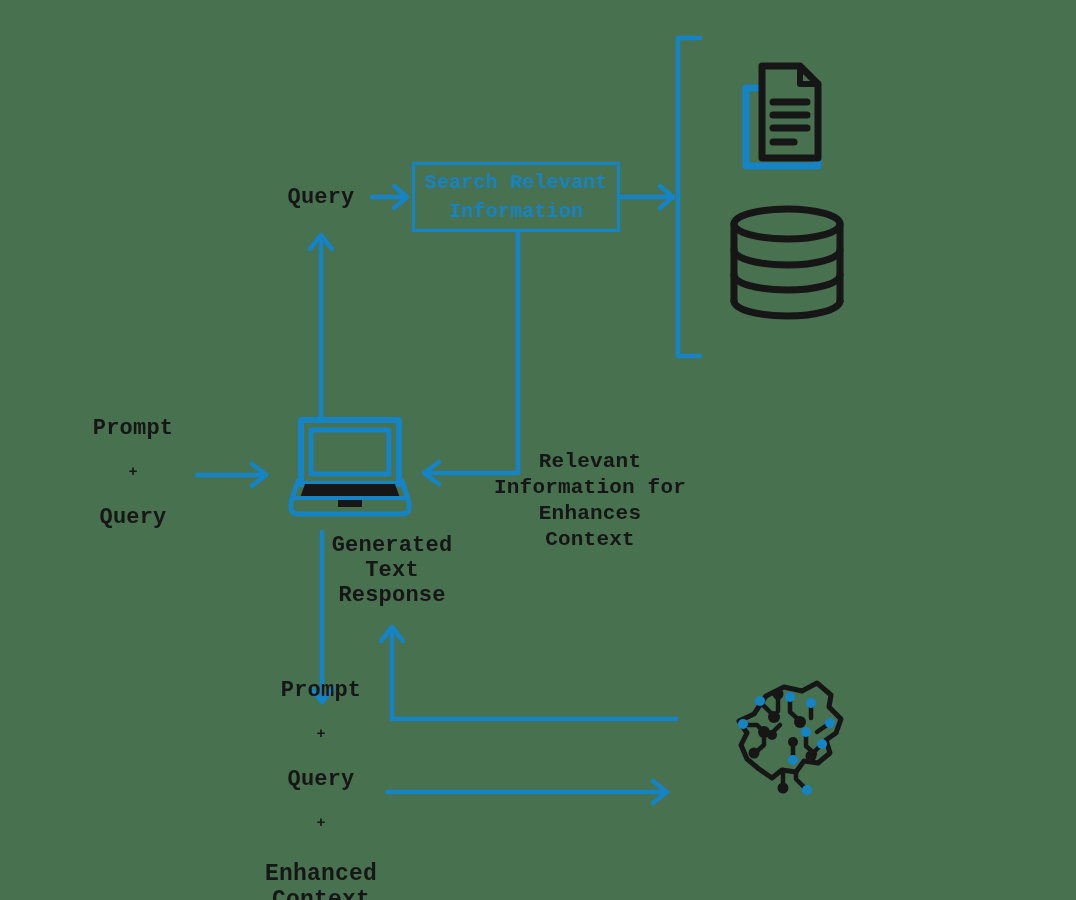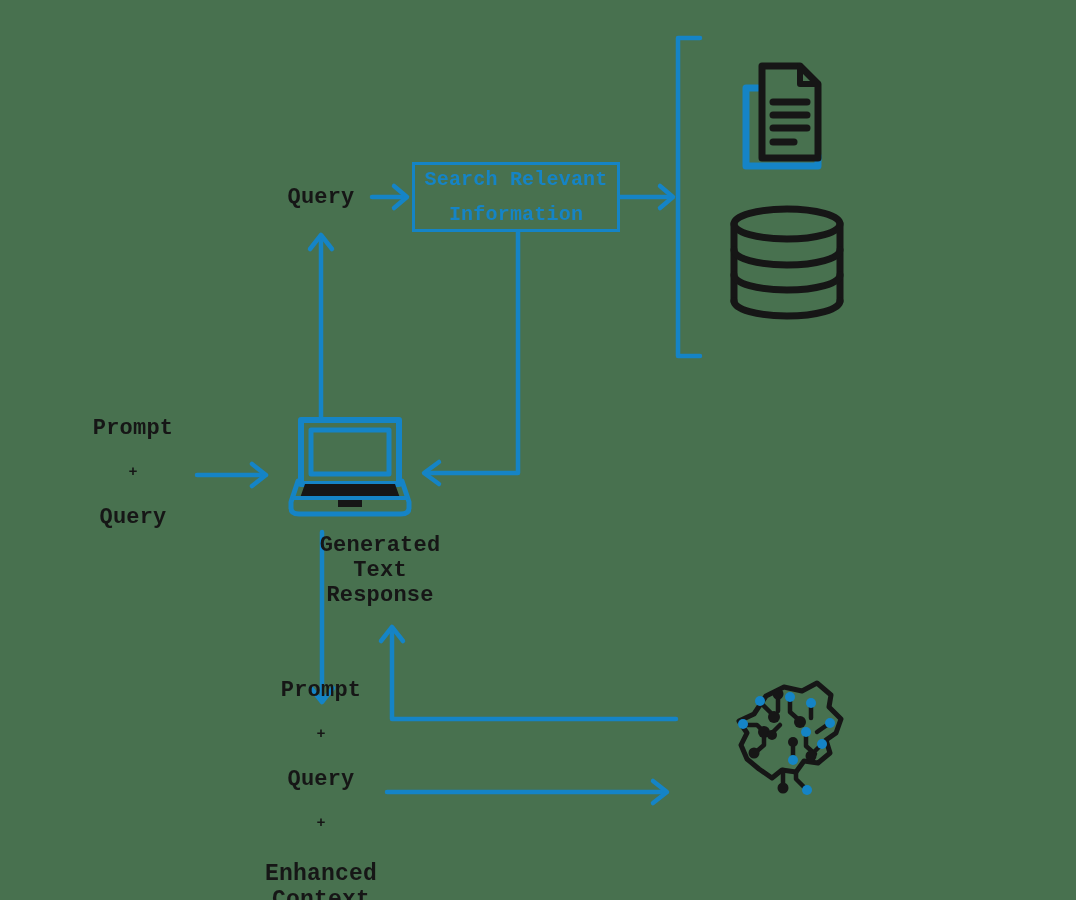--- a/index.html
+++ b/index.html
@@ -27,21 +27,21 @@
   }
   .label .plus{font-size:15px;line-height:16px;font-weight:800;display:block;}
   .label .line{display:block;font-size:22px;line-height:23px;}
   .label.small{font-size:21px;line-height:26px;}
   .emphasis{display:block;font-size:23px;line-height:26px;font-weight:900;margin-top:4px;white-space:pre-line;}
 
   .search-box{
     position:absolute;left:412px;top:162px;width:208px;height:70px;
     border:3px solid var(--accent);box-sizing:border-box;
     display:flex;align-items:center;justify-content:center;
-    color:var(--accent);font-weight:800;font-size:20px;line-height:35px;
+    color:var(--accent);font-weight:800;font-size:20px;line-height:29px;
     text-align:center;letter-spacing:.2px;white-space:pre-line;
   }
 
   .icon{position:absolute;}
 
   
   .s-ink{stroke:var(--ink);fill:none;stroke-linejoin:round;stroke-linecap:round;}
   .s-accent{stroke:var(--accent);fill:none;stroke-linejoin:round;stroke-linecap:round;}
   .f-ink{fill:var(--ink);stroke:none;}
   .f-accent{fill:var(--accent);stroke:none;}
@@ -107,22 +107,26 @@
     <span class="plus">+</span>
     <span class="line">Query</span>
   </div>
 
   <div class="search-box">
     <span>Search Relevant
 Information</span>
   </div>
 
 
-
-  <div class="label" style="left:380px;top:570px;">Generated
+  <div class="label small" style="left:590px;top:501px;">Relevant
+Information for
+Enhances
+Context</div>
+
+  <div class="label" style="left:392px;top:570px;">Generated
 Text
 Response</div>
 
   <div class="label" style="left:321px;top:796px;">
     <span class="line">Prompt</span>
     <span class="plus">+</span>
     <span class="line">Query</span>
     <span class="plus">+</span>
     <span class="emphasis">Enhanced
 Context</span>

